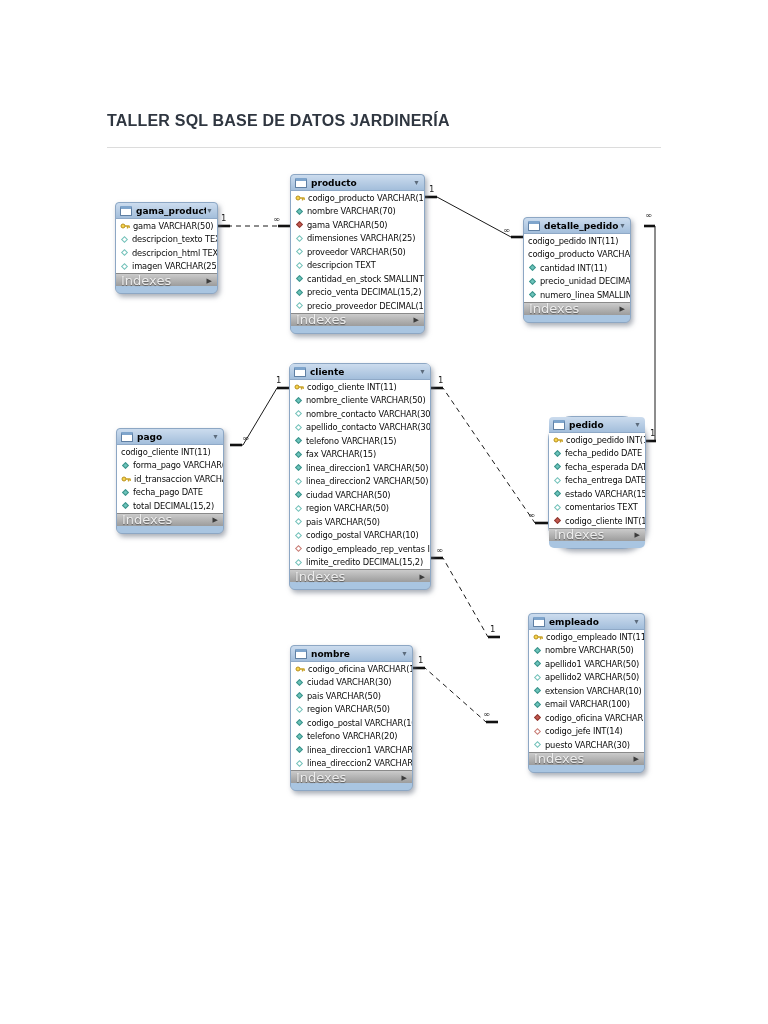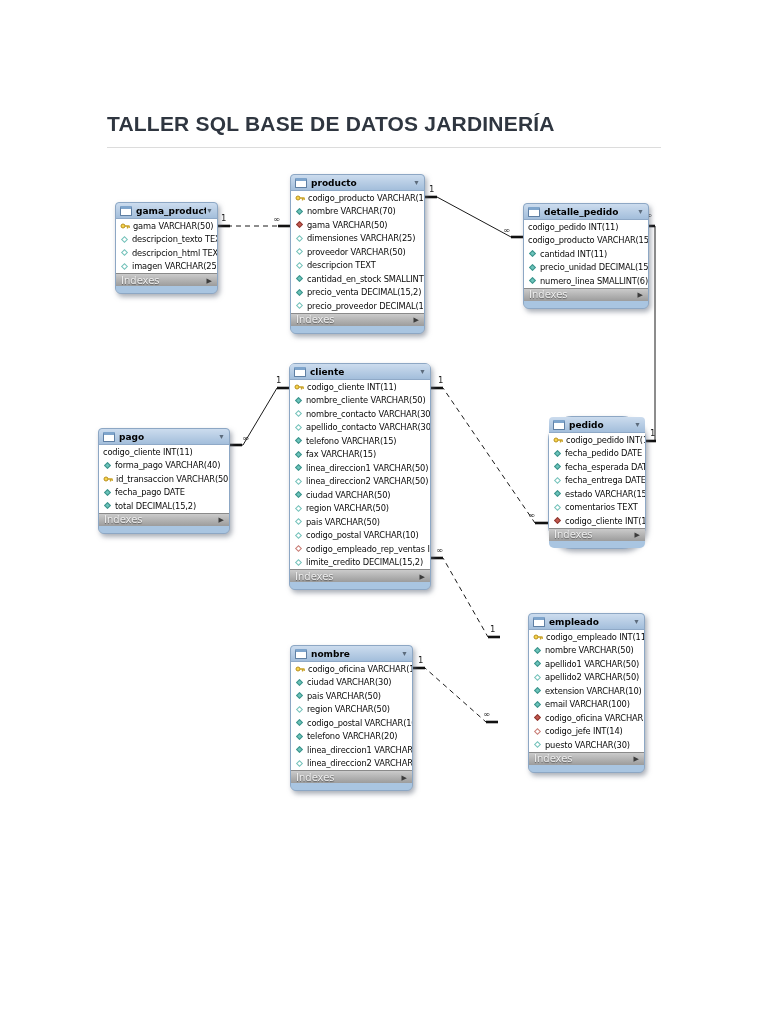--- a/index.html
+++ b/index.html
@@ -6,21 +6,21 @@
   html, body { background: #ffffff; }
   body { font-family: "Liberation Sans", sans-serif; }
   .canvas {
     position: relative;
     width: 768px; height: 1024px;
     background: #ffffff;
     overflow: hidden;
   }
   .page-title {
     position: absolute; left: 107px; top: 112px;
-    font-size: 21px; font-weight: bold; letter-spacing: 0.2px;
+    font-size: 16px; font-weight: bold; letter-spacing: 0.2px;
     color: #2f3640;
     font-family: "Liberation Sans", sans-serif;
   }
   .title-rule {
     position: absolute; left: 107px; top: 147px; width: 554px;
     border: none; border-top: 1px solid #dcdcdc;
   }
   #connections { position: absolute; left: 0; top: 0; }
   .conn-label { font-family: "DejaVu Sans", sans-serif; font-size: 8.5px; fill: #1a1a1a; }
 
@@ -72,21 +72,21 @@
     font-size: 8.3px; letter-spacing: -0.15px; color: #0a0a0a;
   }
   .tfoot {
     display: flex; align-items: center; justify-content: space-between;
     height: 13px; padding: 0 5px;
     background: linear-gradient(#cbcbcb, #9c9c9c);
     border-top: 1px solid #8a8a8a;
   }
   .tfoot .flabel {
     font-family: "DejaVu Sans", sans-serif;
-    font-size: 10px; color: #ededed; text-shadow: 0 1px 1px rgba(0,0,0,0.45);
+    font-size: 13px; color: #ededed; text-shadow: 0 1px 1px rgba(0,0,0,0.45);
   }
   .tfoot .farrow { font-size: 7px; color: #3c3c3c; line-height: 1; }
   .tbottom { height: 7px; background: #a9c5e1; border-radius: 0 0 5px 5px; }
 </style>
 </head>
 <body>
 
 <div class="canvas">
   <h1 class="page-title">TALLER SQL BASE DE DATOS JARDINERÍA</h1>
   <hr class="title-rule">
@@ -254,21 +254,21 @@
             </span>
             <span class="coltext">precio_proveedor DECIMAL(15,2)</span>
           </div>
         </div>
         <div class="tfoot">
           <span class="flabel">Indexes</span>
           <span class="farrow">▶</span>
         </div>
         <div class="tbottom"></div>
       </div>
-      <div class="db-table" style="left: 523px; top: 203px; width: 126px;">
+      <div class="db-table" style="left: 523px; top: 217px; width: 108px;">
         <div class="thead">
           <span class="ticon"></span>
           <span class="tname">detalle_pedido</span>
           <span class="chev">▼</span>
         </div>
         <div class="tbody">
           <div class="trow">
             <span class="coltext">codigo_pedido INT(11)</span>
           </div>
           <div class="trow">
@@ -393,21 +393,21 @@
             </span>
             <span class="coltext">limite_credito DECIMAL(15,2)</span>
           </div>
         </div>
         <div class="tfoot">
           <span class="flabel">Indexes</span>
           <span class="farrow">▶</span>
         </div>
         <div class="tbottom"></div>
       </div>
-      <div class="db-table" style="left: 98px; top: 428px; width: 132px;">
+      <div class="db-table" style="left: 116px; top: 428px; width: 108px;">
         <div class="thead">
           <span class="ticon"></span>
           <span class="tname">pago</span>
           <span class="chev">▼</span>
         </div>
         <div class="tbody">
           <div class="trow">
             <span class="coltext">codigo_cliente INT(11)</span>
           </div>
           <div class="trow">

